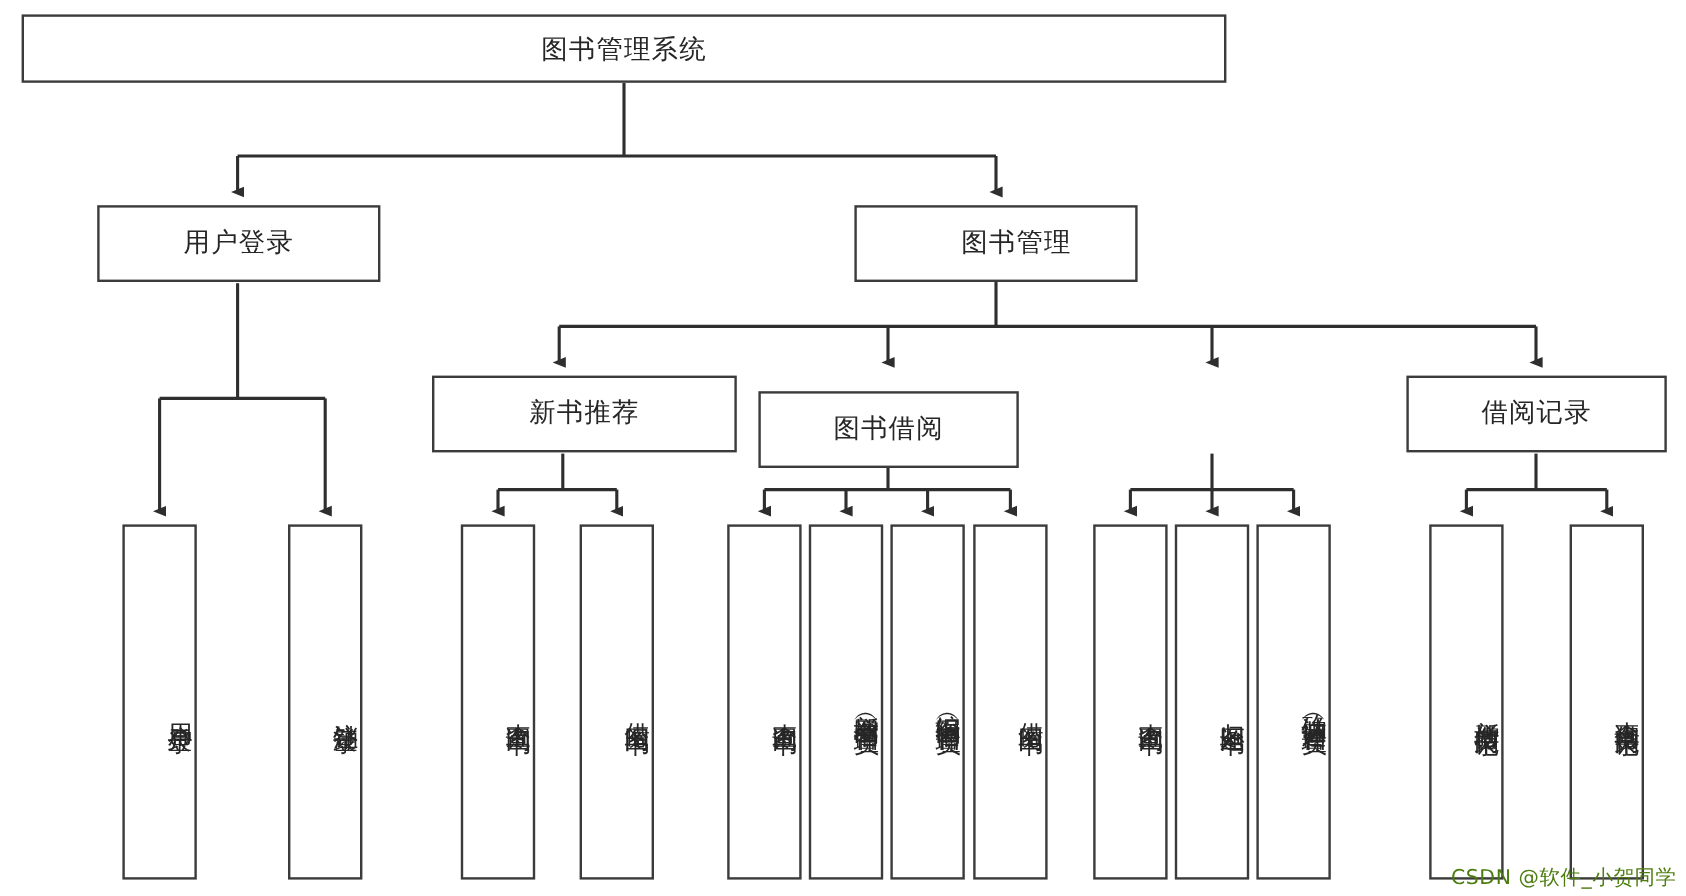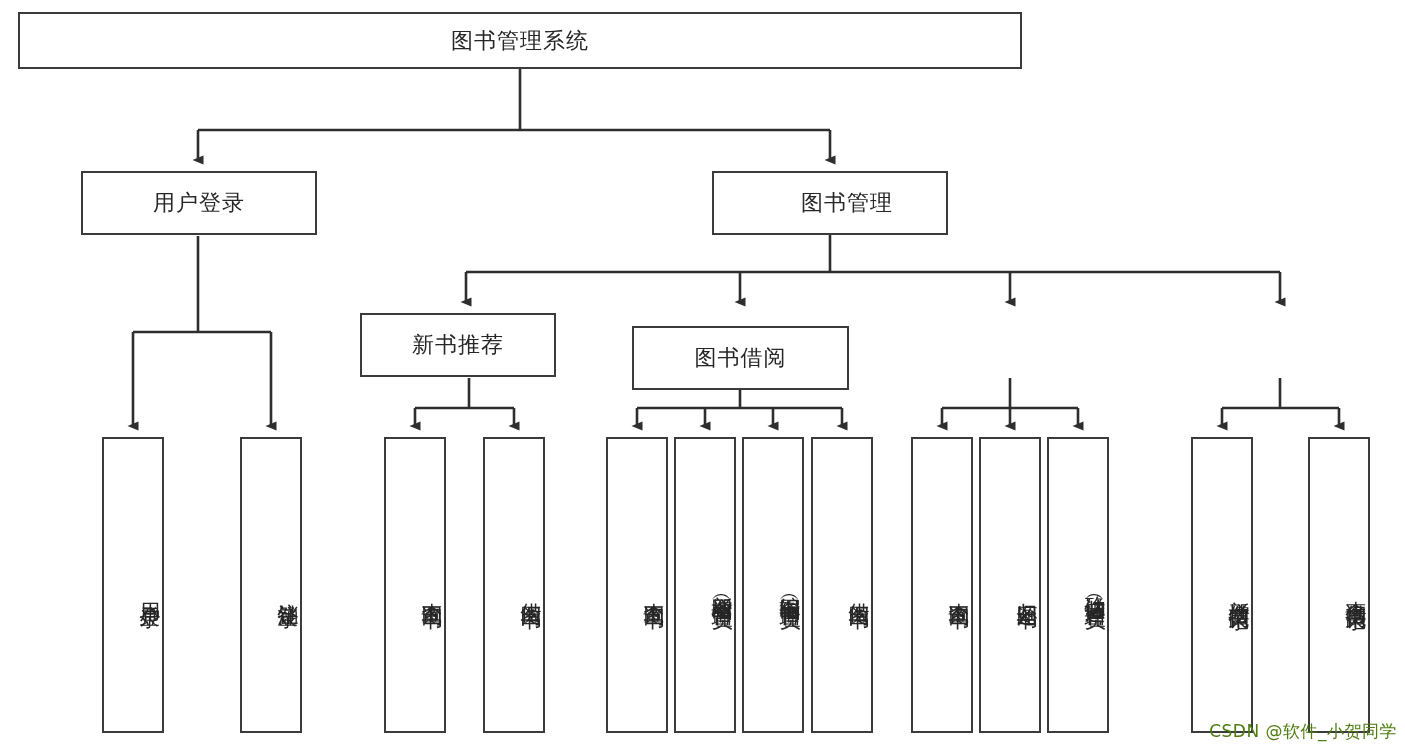--- a/index.html
+++ b/index.html
@@ -126,25 +126,28 @@
     <span>图书管理系统</span>
   </div>
 
   <div class="node h" style="left:81px; top:171px; width:236px; height:64px;">
     <span>用户登录</span>
   </div>
   <div class="node h" style="left:712px; top:171px; width:236px; height:64px;padding-left:34px;">
     <span>图书管理</span>
   </div>
 
-  <div class="node h" style="left:360px; top:313px; width:196px; height:64px;">
+  <div class="node h" style="left:360px; top:313px; width:254px; height:64px;">
     <span>新书推荐</span>
   </div>
   <div class="node h" style="left:632px; top:313px; width:217px; height:64px;margin-top:13px;">
     <span>图书借阅</span>
+  </div>
+  <div class="node h" style="left:1172px; top:313px; width:217px; height:64px;">
+    <span>借阅记录</span>
   </div>
 
   <div class="node v" style="left:102px; top:437px; width:62px; height:296px;">
     <span>用户登录</span>
   </div>
   <div class="node v" style="left:240px; top:437px; width:62px; height:296px;">
     <span>注销登录</span>
   </div>
 
   <div class="node v" style="left:384px; top:437px; width:62px; height:296px;">

